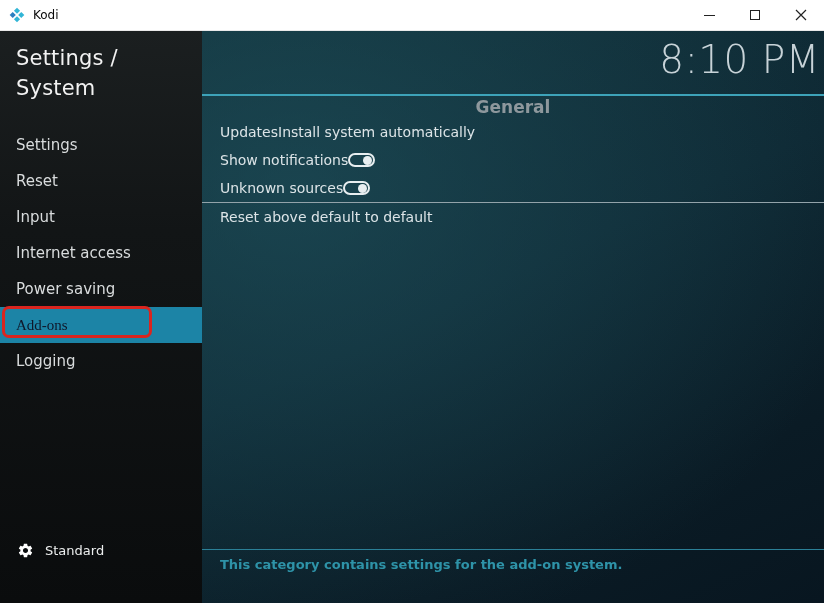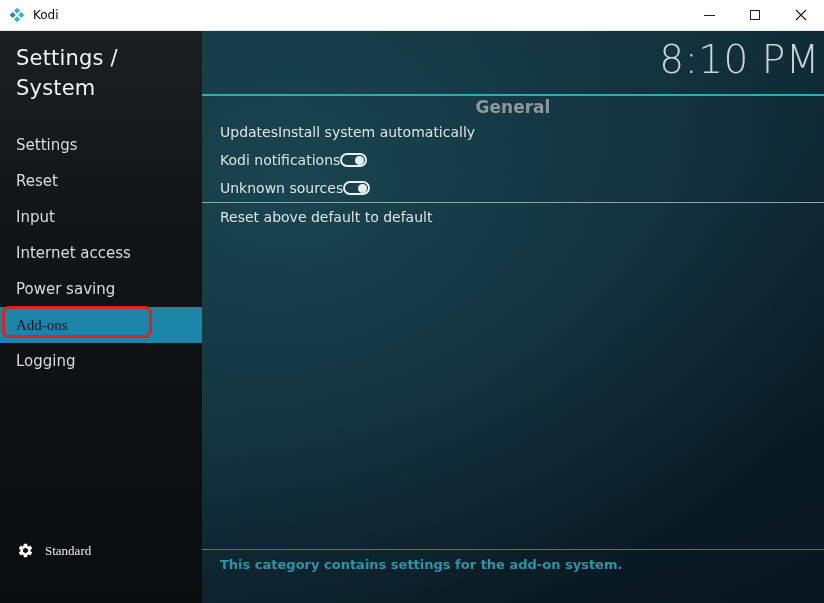--- a/index.html
+++ b/index.html
@@ -30,21 +30,21 @@
     font-weight:400; color:#f2f2f2; letter-spacing:.2px; }
   .menu { margin-top:24px; }
   .menu-item { height:36px; line-height:36px; padding-left:16px; font-size:15px;
     color:#d9dcdd; position:relative; cursor:pointer; }
   .menu-item.selected { background:#1c84a6; color:#0f172a;font-family:Liberation Serif, serif; }
   .annotation-box { position:absolute; left:2px; top:-1px; width:150px; height:32px;
     border:3px solid #da251f; border-radius:7px; pointer-events:none; }
   .sidebar-footer { position:absolute; left:17px; bottom:44px; display:flex;
     align-items:center; gap:11px; }
   .gear-icon { width:17px; height:17px; }
-  .footer-label { font-size:13px; color:#eceeee;font-family:Liberation Serif, serif; }
+  .footer-label { font-size:13px; color:#eceeee; }
 
   
   .content { flex:1; position:relative;
     background:
       radial-gradient(150% 130% at 15% 28%, rgba(34,88,100,.55) 0%, rgba(0,0,0,0) 62%),
       linear-gradient(155deg,#113039 0%,#0e2833 45%,#0a1b25 78%,#081620 100%); }
   .clock { position:absolute; top:6px; right:4px; font-size:39px; font-weight:300;
     color:#c8d3d8; letter-spacing:.5px; }
 
   .settings { position:absolute; top:63px; left:0; right:0;
@@ -126,21 +126,21 @@
 
       <div class="settings">
         <div class="section-header">General</div>
 
         <div class="setting-row">
           <span class="row-label">Updates</span>
           <span class="row-value">Install system automatically</span>
         </div>
 
         <div class="setting-row">
-          <span class="row-label">Kodi notifications</span>
+          <span class="row-label">Show notifications</span>
           <span class="toggle on">
               <span class="knob"></span>
             </span>
         </div>
 
         <div class="setting-row">
           <span class="row-label">Unknown sources</span>
           <span class="toggle on">
               <span class="knob"></span>
             </span>

